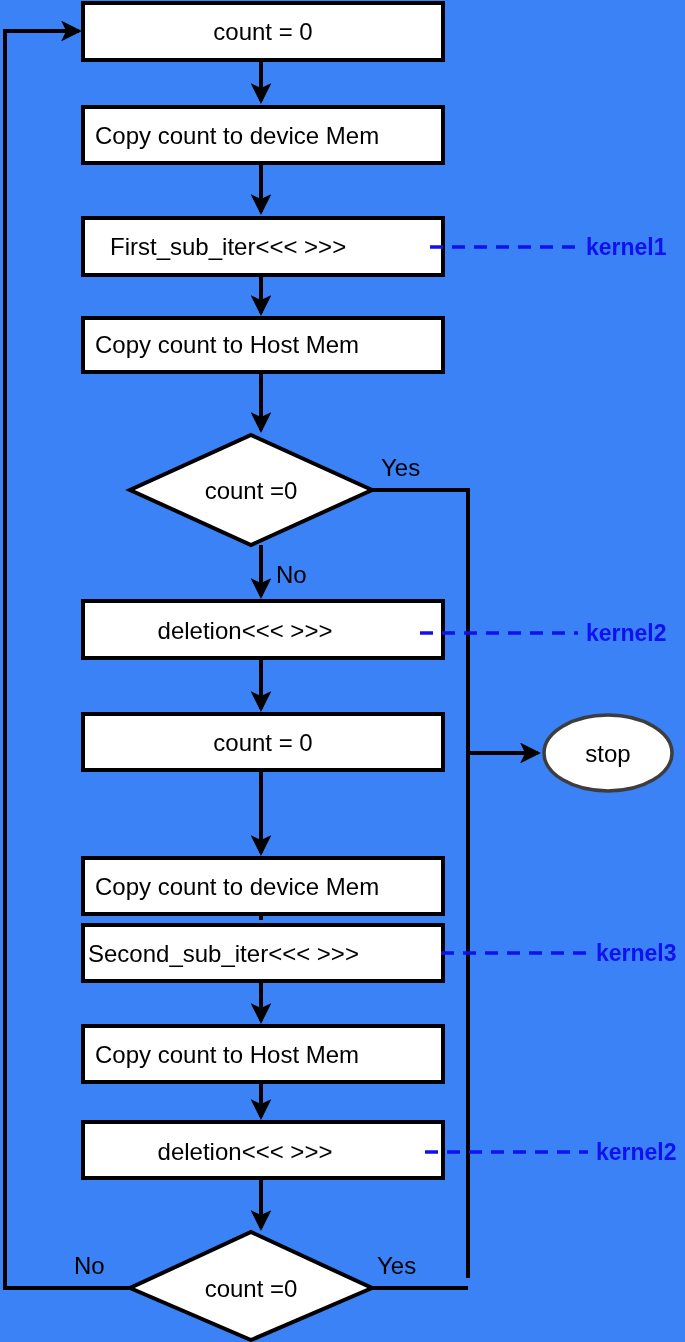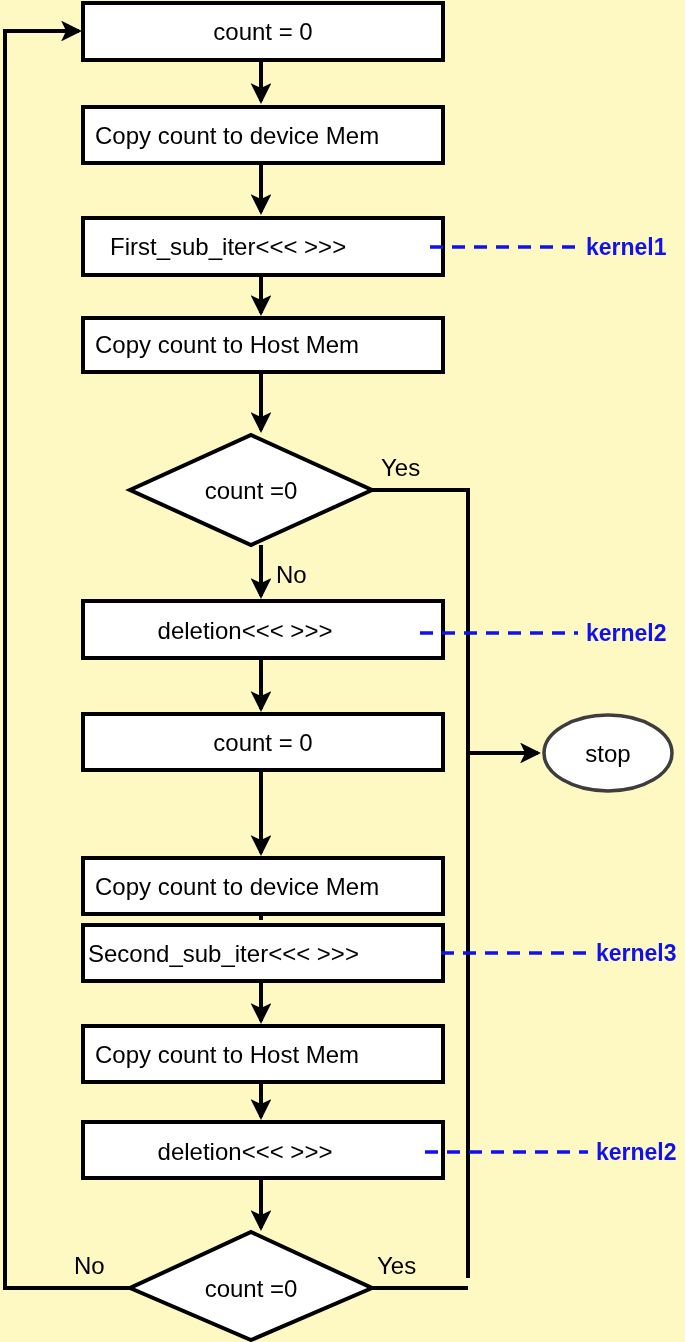--- a/index.html
+++ b/index.html
@@ -7,21 +7,21 @@
     padding: 0;
     background: #ffffff;
   }
   body {
     font-family: "Liberation Sans", sans-serif;
   }
   #canvas {
     position: relative;
     width: 685px;
     height: 1342px;
-    background: #fef9c3;
+    background: #3b82f6;
     overflow: hidden;
   }
   #flow-svg {
     position: absolute;
     left: 0;
     top: 0;
     width: 685px;
     height: 1342px;
   }
   .node-box {

